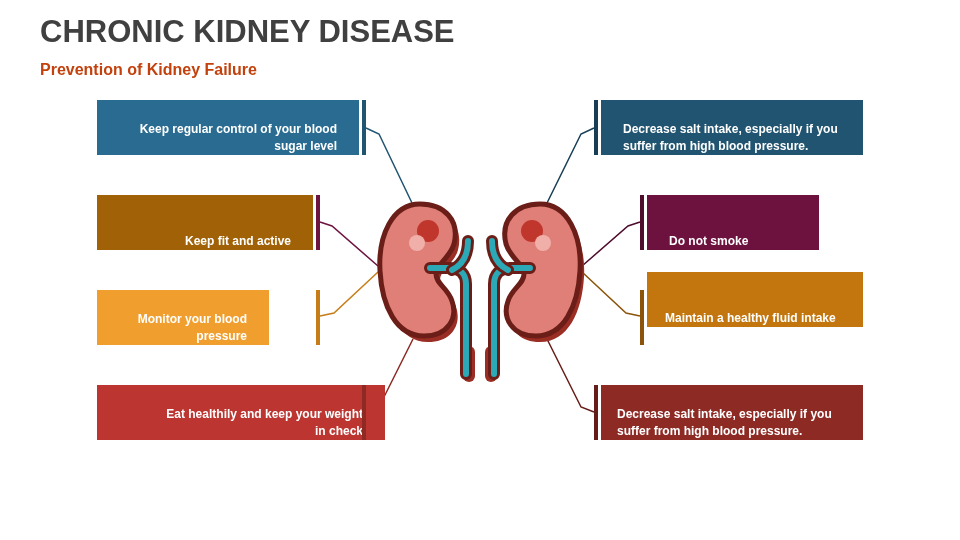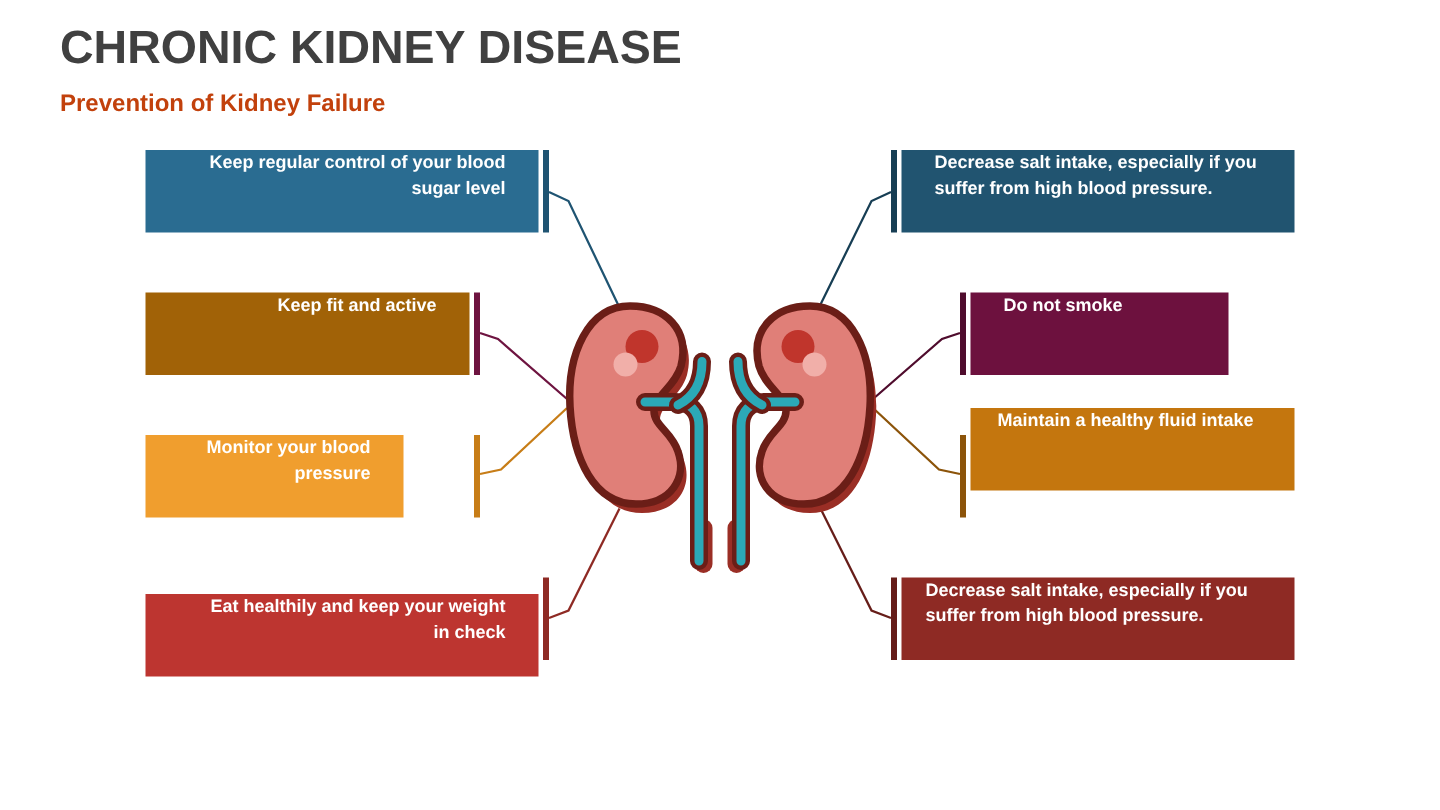--- a/index.html
+++ b/index.html
@@ -13,21 +13,21 @@
     font-size: 31px; font-weight: bold; color: #404040; letter-spacing: 0px;
     margin: 0;
   }
   .subtitle {
     position: absolute; left: 40px; top: 61px;
     font-size: 16px; color: #c2410c; margin: 0;
   }
   .box {
     position: absolute; height: 55px; color: #ffffff;
     font-size: 12px; font-weight: bold; line-height: 17px;
-    display: flex; align-items: flex-start; box-sizing: border-box;
+    display: flex; align-items: flex-end; box-sizing: border-box;
   }
   .box.left { justify-content: flex-end; text-align: right; padding-right: 22px; }
   .box.right { justify-content: flex-start; text-align: left; padding-left: 22px; }
   .bar { position: absolute; width: 4px; height: 55px; }
   svg.connectors { position: absolute; left: 0; top: 0; width: 960px; height: 540px; }
 </style>
 </head>
 <body>
 
 <h1 class="title">CHRONIC KIDNEY DISEASE</h1>
@@ -54,21 +54,21 @@
 <div class="box left" style="left:97px; top:195px; width:216px; background:#a16207;">
   <span>Keep fit and active</span>
 </div>
 <div class="bar" style="left:316px; top:195px; background:#6E1440;"></div>
 
 <div class="box left" style="left:97px; top:290px; width:172px; background:#F09E2E;">
   <span>Monitor your blood pressure</span>
 </div>
 <div class="bar" style="left:316px; top:290px; background:#C77D17;"></div>
 
-<div class="box left" style="left:97px; top:396px; width:262px; background:#BD3530;">
+<div class="box left" style="left:97px; top:385px; width:288px; background:#BD3530;">
   <span style="max-width:210px;">Eat healthily and keep your weight in check</span>
 </div>
 <div class="bar" style="left:362px; top:385px; background:#8E2A24;"></div>
 
 <div class="bar" style="left:594px; top:100px; background:#173E54;"></div>
 <div class="box right" style="left:601px; top:100px; width:262px; background:#215470;">
   <span style="max-width:225px;">Decrease salt intake, especially if you suffer from high blood pressure.</span>
 </div>
 
 <div class="bar" style="left:640px; top:195px; background:#4F0C2D;"></div>

